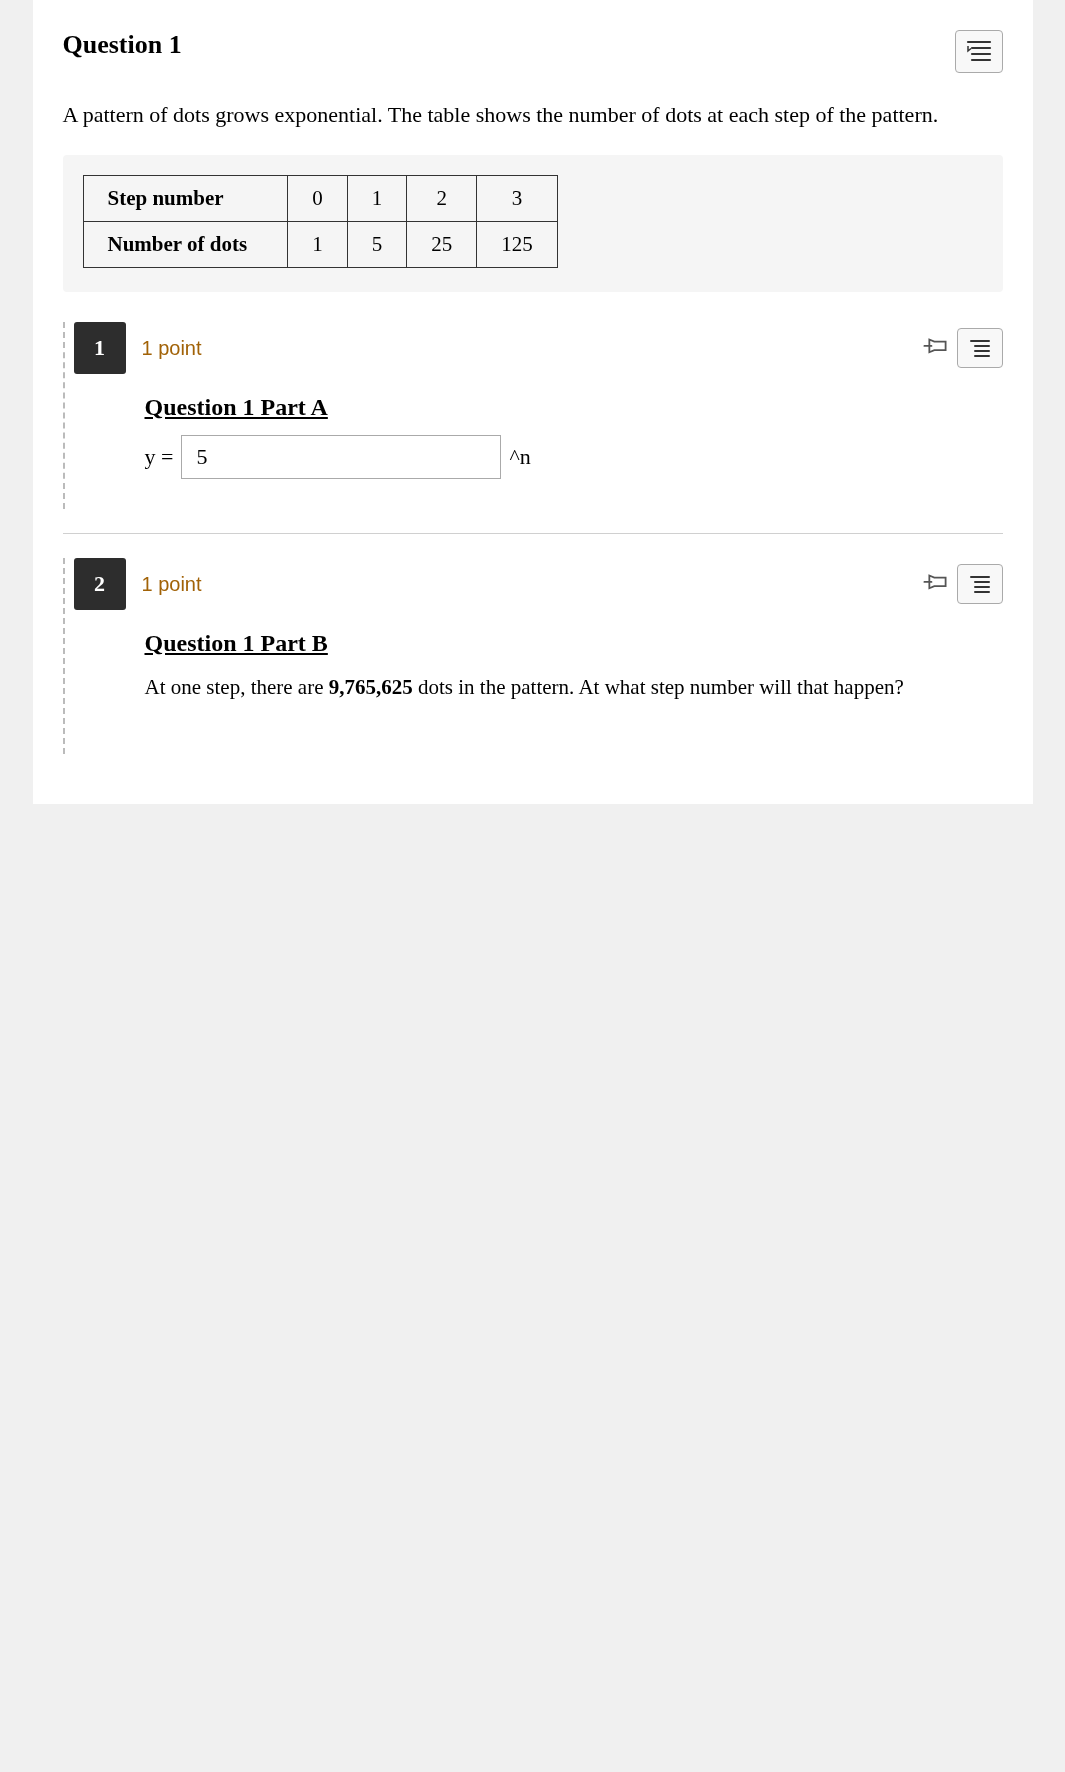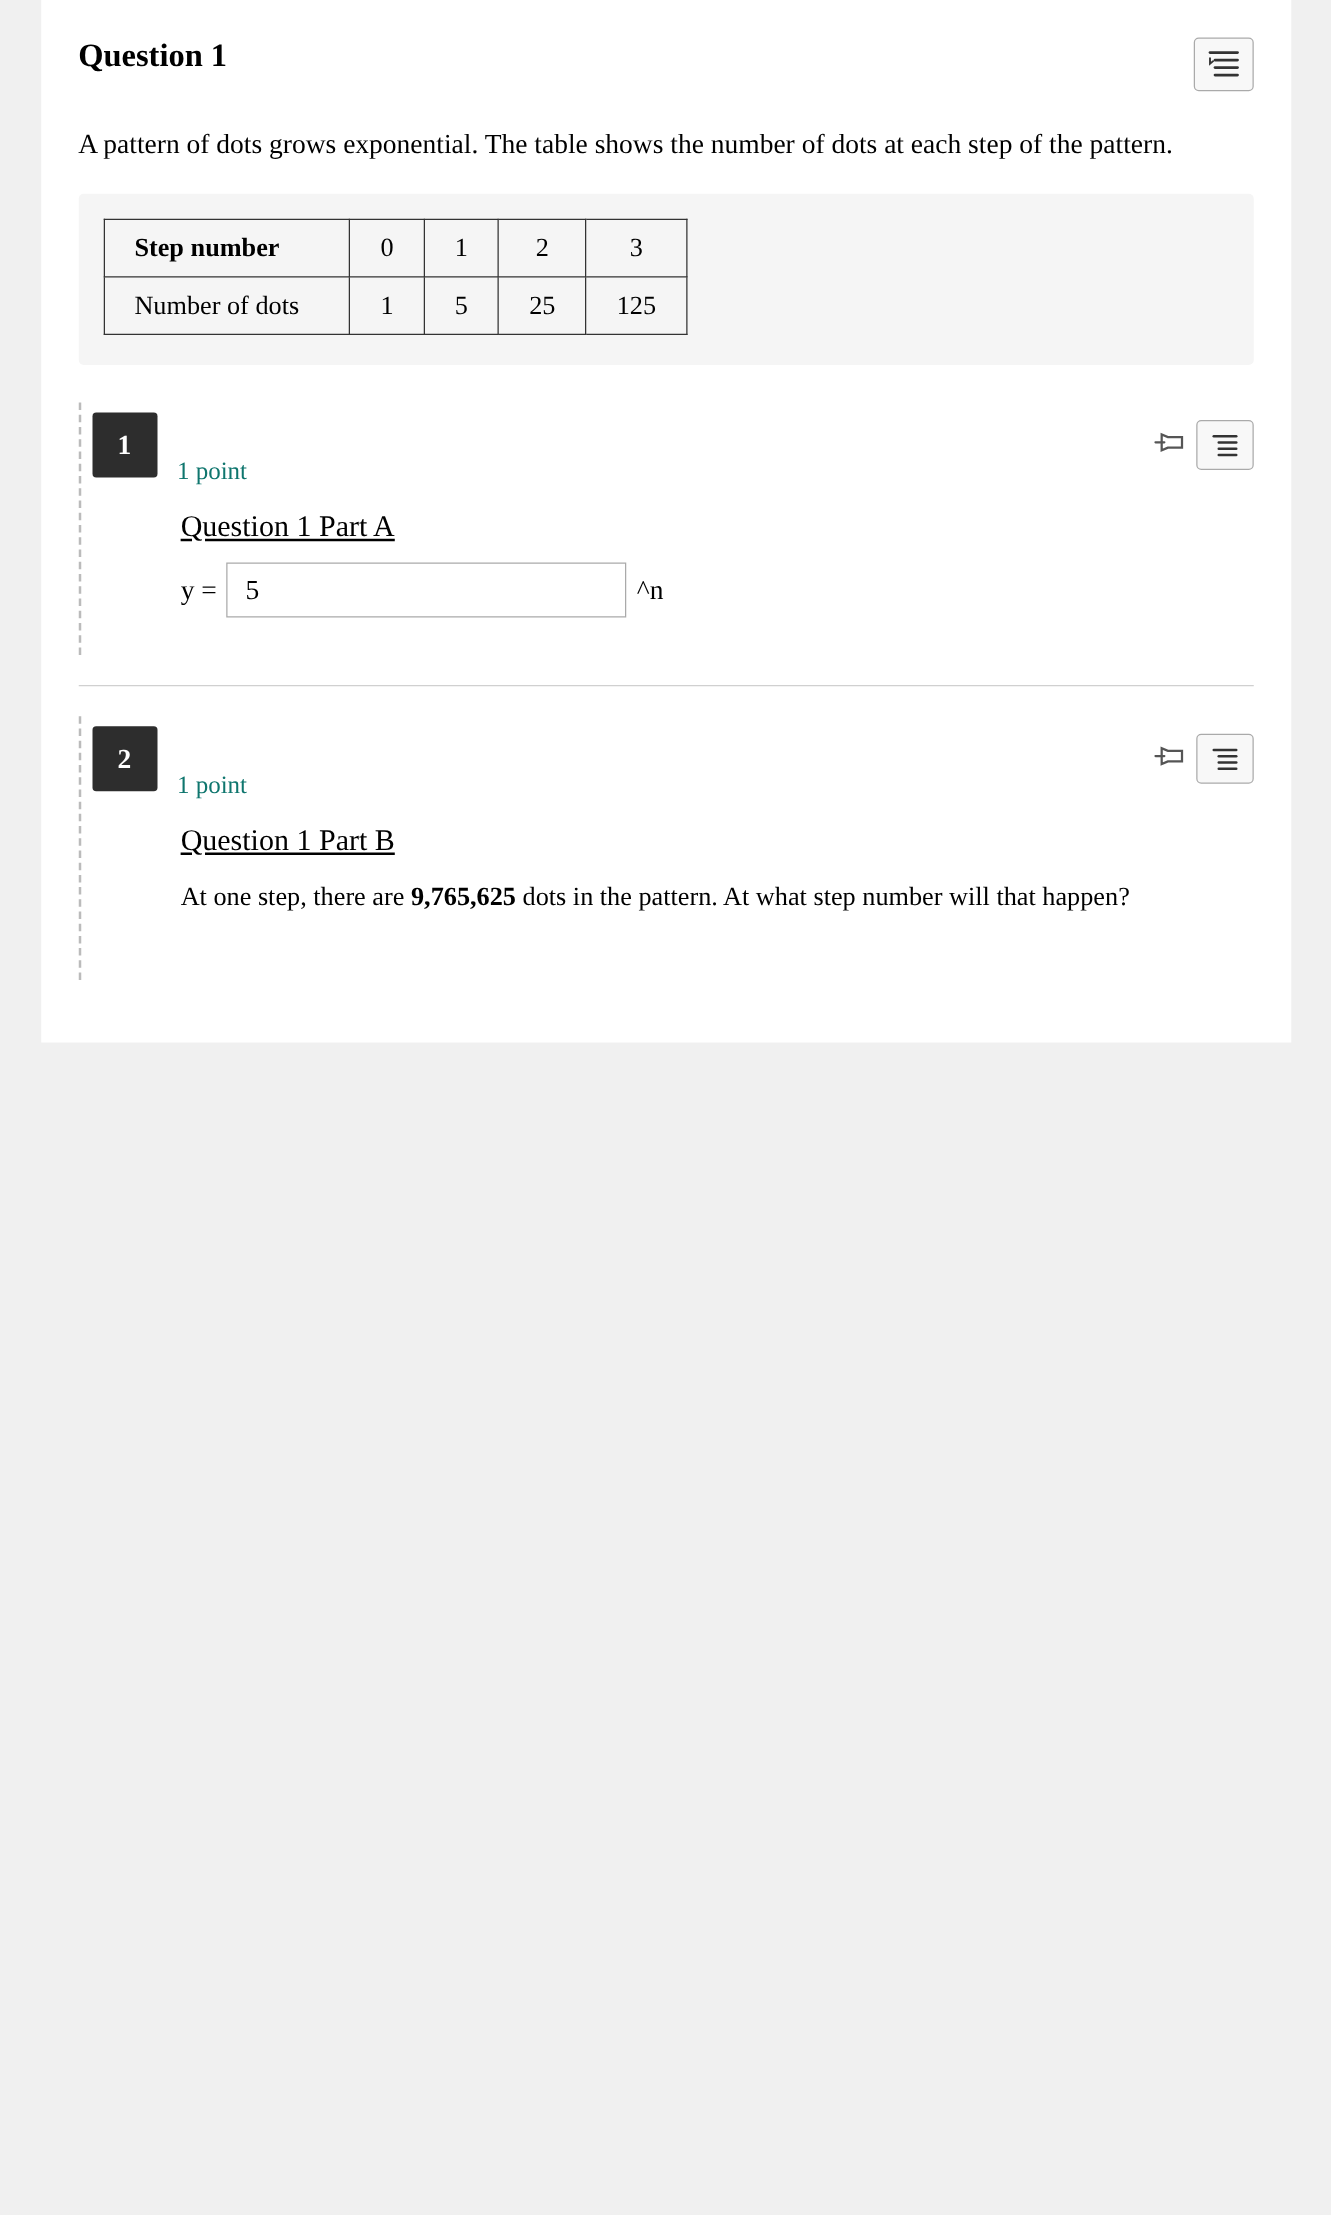--- a/index.html
+++ b/index.html
@@ -93,23 +93,22 @@
       width: 52px;
       height: 52px;
       display: flex;
       align-items: center;
       justify-content: center;
       border-radius: 3px;
       margin-left: 10px;
     }
     .part-points {
       font-size: 20px;
-      color: #0f766e;
-      font-family: Liberation Serif, serif;
-      margin-top: 44px;
+      color: #a16207;
+      font-family: Liberation Sans, sans-serif;
     }
     .part-icons {
       margin-left: auto;
       display: flex;
       align-items: center;
       gap: 10px;
     }
     .pin-icon {
       font-size: 22px;
       color: #555;
@@ -117,21 +116,21 @@
       transform: rotate(45deg);
       display: inline-block;
     }
     .part-content {
       padding-left: 80px;
       padding-right: 20px;
       margin-bottom: 30px;
     }
     .part-subtitle {
       font-size: 24px;
-      font-weight: normal;
+      font-weight: bold;
       text-decoration: underline;
       margin-bottom: 14px;
     }
     .part-description {
       font-size: 21px;
       line-height: 1.55;
       margin-bottom: 20px;
     }
     .equation-row {
       display: flex;
@@ -191,21 +190,21 @@
     <table class="data-table">
       <tbody>
         <tr>
           <td style="font-weight:bold;">Step number</td>
           <td>0</td>
           <td>1</td>
           <td>2</td>
           <td>3</td>
         </tr>
         <tr>
-          <td style="font-weight:normal;margin-left:36px;">Number of dots</td>
+          <td style="font-weight:bold;margin-left:36px;">Number of dots</td>
           <td>1</td>
           <td>5</td>
           <td>25</td>
           <td>125</td>
         </tr>
       </tbody>
     </table>
   </div>
 
   <div class="part-block-outer">

